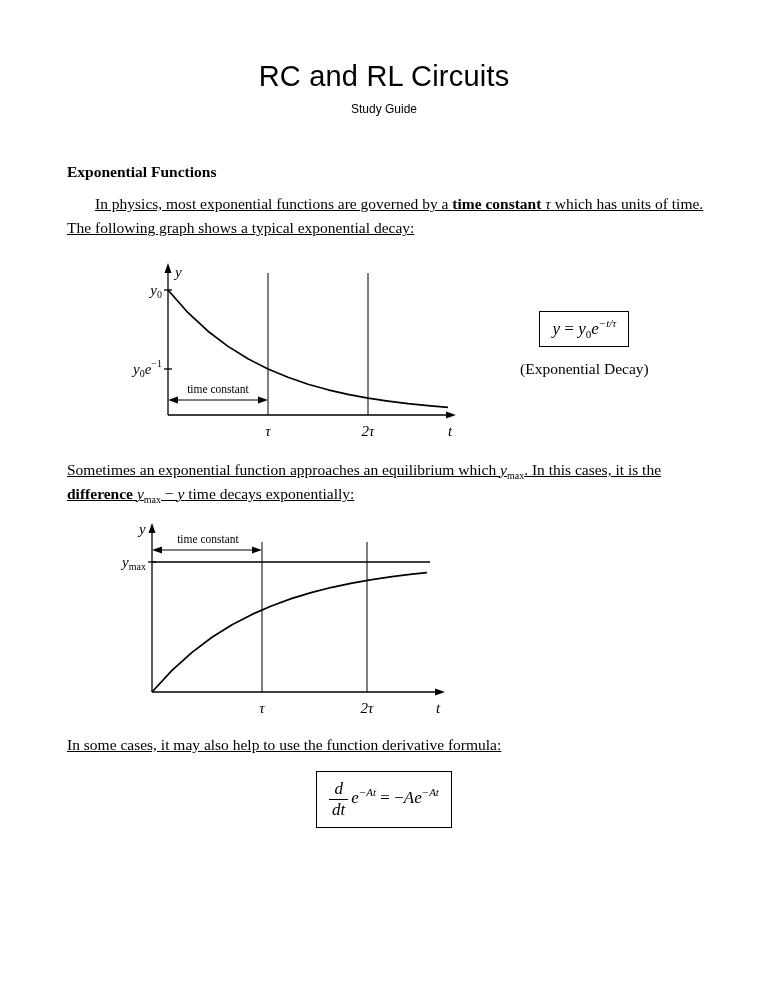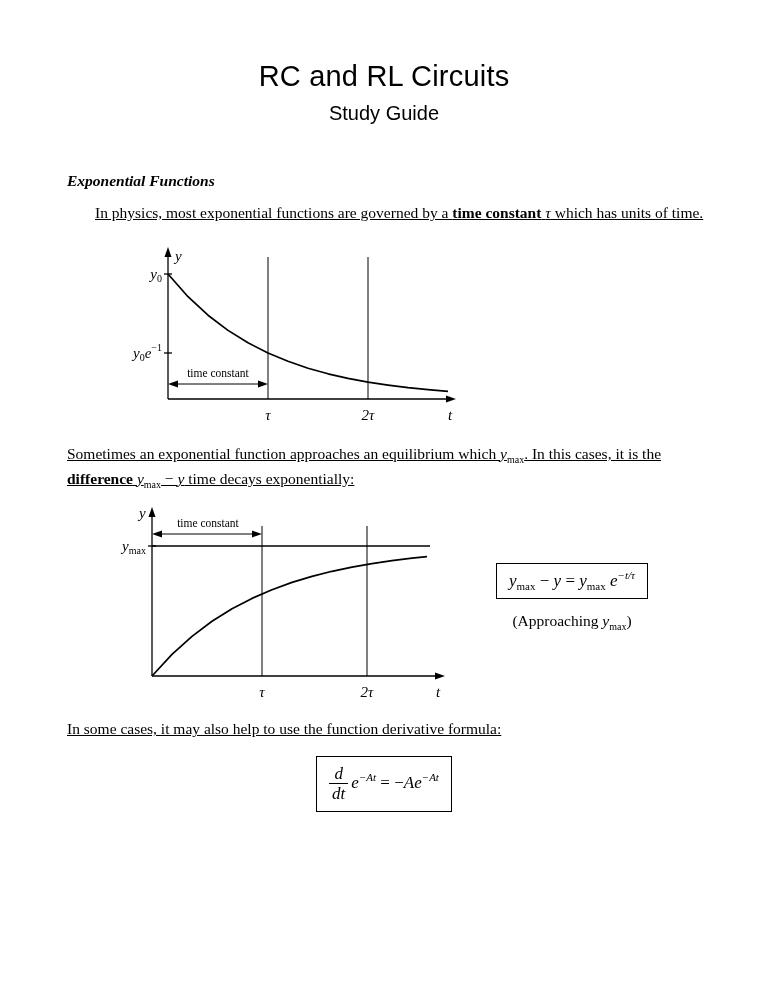--- a/index.html
+++ b/index.html
@@ -1,20 +1,20 @@
 <!DOCTYPE html>
 <html><head>
 <meta charset="utf-8">
 <style>
   html,body{margin:0;padding:0;background:#fff;}
   body{width:768px;height:994px;font-family:"Liberation Serif",serif;color:#000;}
   .page{position:relative;width:768px;height:994px;overflow:hidden;background:#fff;}
   .title{font-family:"Liberation Sans",sans-serif;font-size:29px;font-weight:400;text-align:center;padding-top:60px;letter-spacing:.2px;}
-  .subtitle{font-family:"Liberation Sans",sans-serif;font-size:20px;text-align:center;margin-top:9px;}
-  .heading{font-size:15.5px;font-weight:bold;margin:47px 67px 0 67px;font-style:italic;}
+  .subtitle{font-family:"Liberation Sans",sans-serif;font-size:12px;text-align:center;margin-top:9px;}
+  .heading{font-size:15.5px;font-weight:bold;margin:47px 67px 0 67px;}
   p.body{font-size:15.5px;line-height:1.58;margin:11px 62px 0 67px;text-decoration:underline;}
   .indent{text-indent:28px;}
   .it,i{font-style:italic;}
   sub{font-size:10px;line-height:0;}
   sup{font-size:10px;line-height:0;}
   b{font-weight:bold;}
   .fig-row1{display:flex;align-items:flex-start;margin:14px 0 4px 128px;}
   .fig-row2{display:flex;align-items:flex-start;margin:10px 0 4px 112px;}
   .fcol1{margin-left:62px;margin-top:56px;text-align:center;}
   .fcol2{margin-left:44px;margin-top:62px;text-align:center;}
@@ -37,21 +37,21 @@
 </head>
 <body>
 
 <div class="page">
 
   <div class="title">RC and RL Circuits</div>
   <div class="subtitle">Study Guide</div>
 
   <div class="heading">Exponential Functions</div>
 
-  <p class="body indent"><span>In physics, most exponential functions are governed by a </span><b>time constant</b><span> </span><i>τ</i><span> which has units of time.</span><br></p>
+  <p class="body indent"><span>In physics, most exponential functions are governed by a </span><b>time constant</b><span> </span><i>τ</i><span> which has units of time.</span><br><span>The following graph shows a typical exponential decay:</span></p>
 
   <div class="fig-row1">
     <svg width="330" height="192" viewBox="0 0 330 192">
       <line class="thin" x1="140" y1="160" x2="140" y2="18"></line>
       <line class="thin" x1="240" y1="160" x2="240" y2="18"></line>
       <line class="axis" x1="40" y1="160" x2="40" y2="16"></line>
       <polygon points="40,8 36.5,18 43.5,18"></polygon>
       <line class="axis" x1="40" y1="160" x2="319" y2="160"></line>
       <polygon points="328,160 318,156.5 318,163.5"></polygon>
       <line class="axis" x1="36" y1="35" x2="44" y2="35"></line>
@@ -61,20 +61,24 @@
       <polygon points="40,145 50,141.6 50,148.4"></polygon>
       <polygon points="140,145 130,141.6 130,148.4"></polygon>
       <text class="tclabel" x="90" y="138" text-anchor="middle">time constant</text>
       <text class="it" x="47" y="22">y</text>
       <text x="34" y="40" text-anchor="end"><tspan class="it">y</tspan><tspan class="smallsub" dy="3">0</tspan></text>
       <text x="34" y="119" text-anchor="end"><tspan class="it">y</tspan><tspan class="smallsub" dy="3">0</tspan><tspan class="it" dy="-3">e</tspan><tspan class="smallsub" dy="-7">−1</tspan></text>
       <text class="it" x="140" y="181" text-anchor="middle">τ</text>
       <text class="it" x="240" y="181" text-anchor="middle">2τ</text>
       <text class="it" x="320" y="181">t</text>
     </svg>
+    <div class="fcol1">
+      <div class="formula-box"><i>y</i><span> = </span><i>y</i><sub>0</sub><i>e</i><sup class="it">−t/τ</sup></div>
+      <div class="caption">(Exponential Decay)</div>
+    </div>
   </div>
 
   <p class="body"><span>Sometimes an exponential function approaches an equilibrium which </span><i>y</i><sub>max</sub><span>.  In this cases, it is the</span><br><b>difference</b><span> </span><i>y</i><sub>max</sub><span> − </span><i>y</i><span> time decays exponentially:</span></p>
 
   <div class="fig-row2">
     <svg width="340" height="205" viewBox="0 0 340 205">
       <line class="thin" x1="150" y1="175" x2="150" y2="25"></line>
       <line class="thin" x1="255" y1="175" x2="255" y2="25"></line>
       <line class="axis" x1="40" y1="175" x2="40" y2="14"></line>
       <polygon points="40,6 36.5,16 43.5,16"></polygon>
@@ -86,24 +90,20 @@
       <line class="thin" x1="46" y1="33" x2="144" y2="33"></line>
       <polygon points="40,33 50,29.6 50,36.4"></polygon>
       <polygon points="150,33 140,29.6 140,36.4"></polygon>
       <text class="tclabel" x="96" y="26" text-anchor="middle">time constant</text>
       <text class="it" x="27" y="17">y</text>
       <text x="34" y="50" text-anchor="end"><tspan class="it">y</tspan><tspan class="smallsub" dy="3">max</tspan></text>
       <text class="it" x="150" y="196" text-anchor="middle">τ</text>
       <text class="it" x="255" y="196" text-anchor="middle">2τ</text>
       <text class="it" x="324" y="196">t</text>
     </svg>
-    <div class="fcol2">
-      <div class="formula-box"><i>y</i><sub>max</sub><span> − </span><i>y</i><span> = </span><i>y</i><sub>max</sub><i> e</i><sup class="it">−t/τ</sup></div>
-      <div class="caption"><span>(Approaching </span><i>y</i><sub>max</sub><span>)</span></div>
-    </div>
   </div>
 
   <p class="body"><span>In some cases, it may also help to use the function derivative formula:</span></p>
 
   <div class="f3wrap">
     <div class="formula-box"><span class="frac"><span class="num">d</span><span class="den">dt</span></span><i>e</i><sup class="it">−At</sup><span> = −</span><i>Ae</i><sup class="it">−At</sup></div>
   </div>
 
 </div>
 

